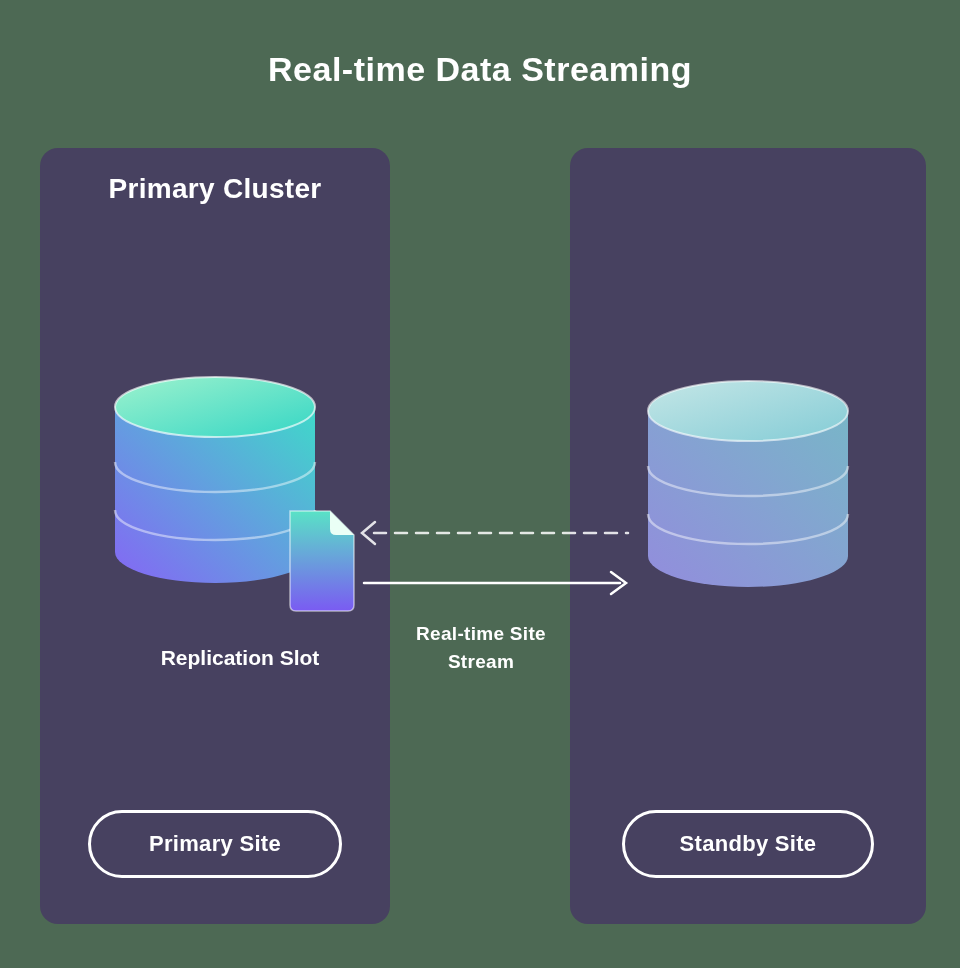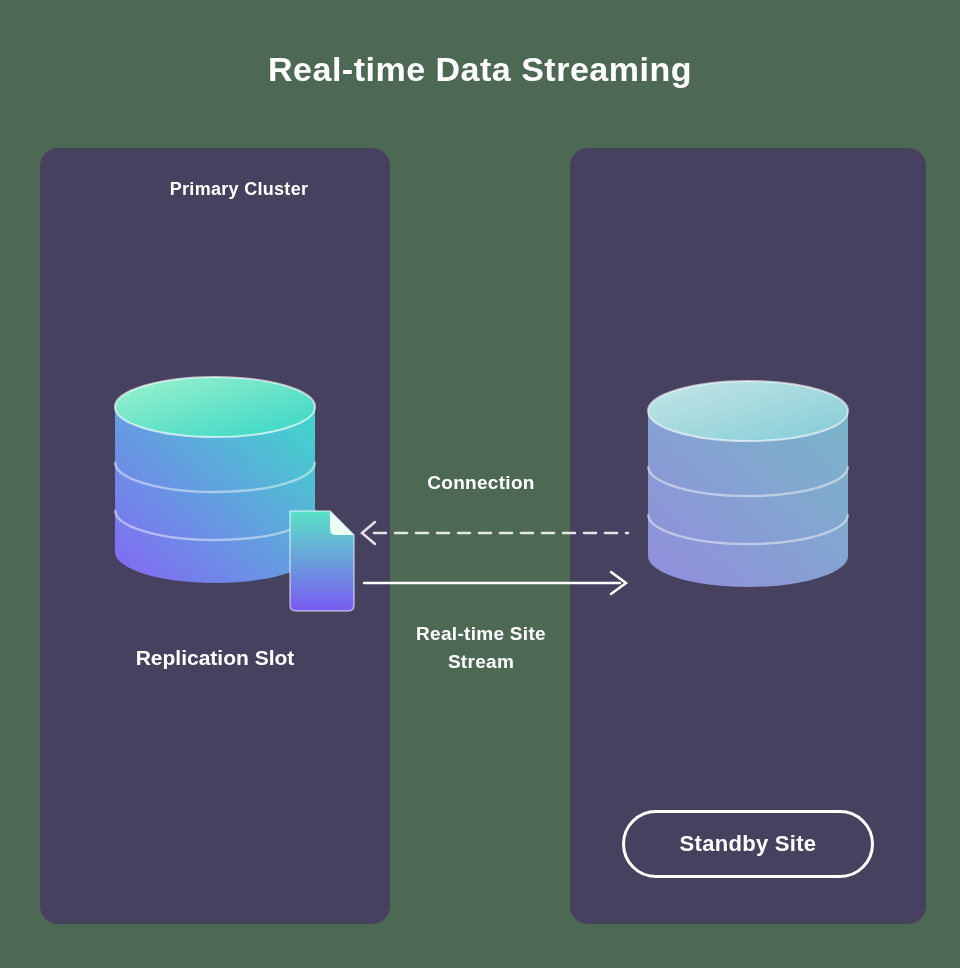--- a/index.html
+++ b/index.html
@@ -21,36 +21,35 @@
   }
   .panel{
     position:absolute;top:148px;height:776px;
     background:#474160;border-radius:18px;
   }
   .panel.primary{left:40px;width:350px;}
   .panel.standby{left:570px;width:356px;}
   .panel-title{
     position:absolute;top:0;left:0;width:100%;height:82px;
     display:flex;align-items:center;justify-content:center;
-    color:#ffffff;font-size:18px;font-weight:bold;
+    color:#ffffff;font-size:28px;font-weight:bold;
     letter-spacing:.3px;
-    margin-left:24px;
   }
   .panel.standby .panel-title{
     background:#73c3d1;
     border-radius:18px 18px 0 0;
   }
   .db-icon{position:absolute;}
   .db-icon.primary-db{left:65px;top:214px;}
   .db-icon.standby-db{left:68px;top:218px;}
   .doc-icon{position:absolute;left:238px;top:360px;}
   .db-label{
     position:absolute;top:498px;left:0;width:100%;
     text-align:center;color:#ffffff;
-    font-size:21px;font-weight:bold;
+    font-size:21px;font-weight:bold;padding-left:25px;
   }
   .site-pill{
     position:absolute;top:662px;height:62px;
     border:3px solid #ffffff;border-radius:40px;
     display:flex;align-items:center;justify-content:center;
     color:#ffffff;font-size:22px;font-weight:bold;
     background:transparent;
     letter-spacing:.3px;
   }
   .panel.primary .site-pill{left:48px;width:248px;}
@@ -98,20 +97,21 @@
           <stop offset="0" stop-color="#59e2c6"></stop>
           <stop offset="1" stop-color="#7a5bf2"></stop>
         </linearGradient>
       </defs>
       <path d="M12,3 H52 L76,27 V97 Q76,103 70,103 H18 Q12,103 12,97 Z" fill="url(#docGrad)" stroke="rgba(255,255,255,0.55)" stroke-width="1.5"></path>
       <path d="M52,3 L52,21 Q52,27 58,27 H76 Z" fill="#eafff6"></path>
     </svg>
 
     <div class="db-label">Replication Slot</div>
 
+    <div class="site-pill">Primary Site</div>
   </div>
 
   <div class="panel standby">
 
     <svg class="db-icon standby-db" width="220" height="250" viewBox="0 0 220 250">
       <defs>
         <linearGradient id="topGradR" x1="0" y1="0" x2="1" y2="1">
           <stop offset="0" stop-color="#c4e6e6"></stop>
           <stop offset="1" stop-color="#84ccd6"></stop>
         </linearGradient>
@@ -122,21 +122,20 @@
       </defs>
       <path d="M10,45 L10,190 C10,207 55,221 110,221 C165,221 210,207 210,190 L210,45 Z" fill="url(#bodyGradR)" fill-opacity="0.88"></path>
       <path d="M10,100 C10,117 55,130 110,130 C165,130 210,117 210,100" fill="none" stroke="rgba(255,255,255,0.45)" stroke-width="2.5"></path>
       <path d="M10,148 C10,165 55,178 110,178 C165,178 210,165 210,148" fill="none" stroke="rgba(255,255,255,0.45)" stroke-width="2.5"></path>
       <ellipse cx="110" cy="45" rx="100" ry="30" fill="url(#topGradR)" stroke="rgba(255,255,255,0.6)" stroke-width="2"></ellipse>
     </svg>
 
     <div class="site-pill">Standby Site</div>
   </div>
 
-  <div class="mid-label connection-label">Connection</div>
 
   <svg class="arrows" width="284" height="84" viewBox="0 0 284 84">
 
     <g stroke="#ffffff" stroke-opacity="0.85" stroke-width="2.5" fill="none" stroke-linecap="round">
       <line x1="16" y1="18" x2="270" y2="18" stroke-dasharray="12 9"></line>
       <polyline points="17,7 4,18 17,29"></polyline>
     </g>
 
     <g stroke="#ffffff" stroke-width="2.5" fill="none" stroke-linecap="round">
       <line x1="6" y1="68" x2="262" y2="68"></line>

